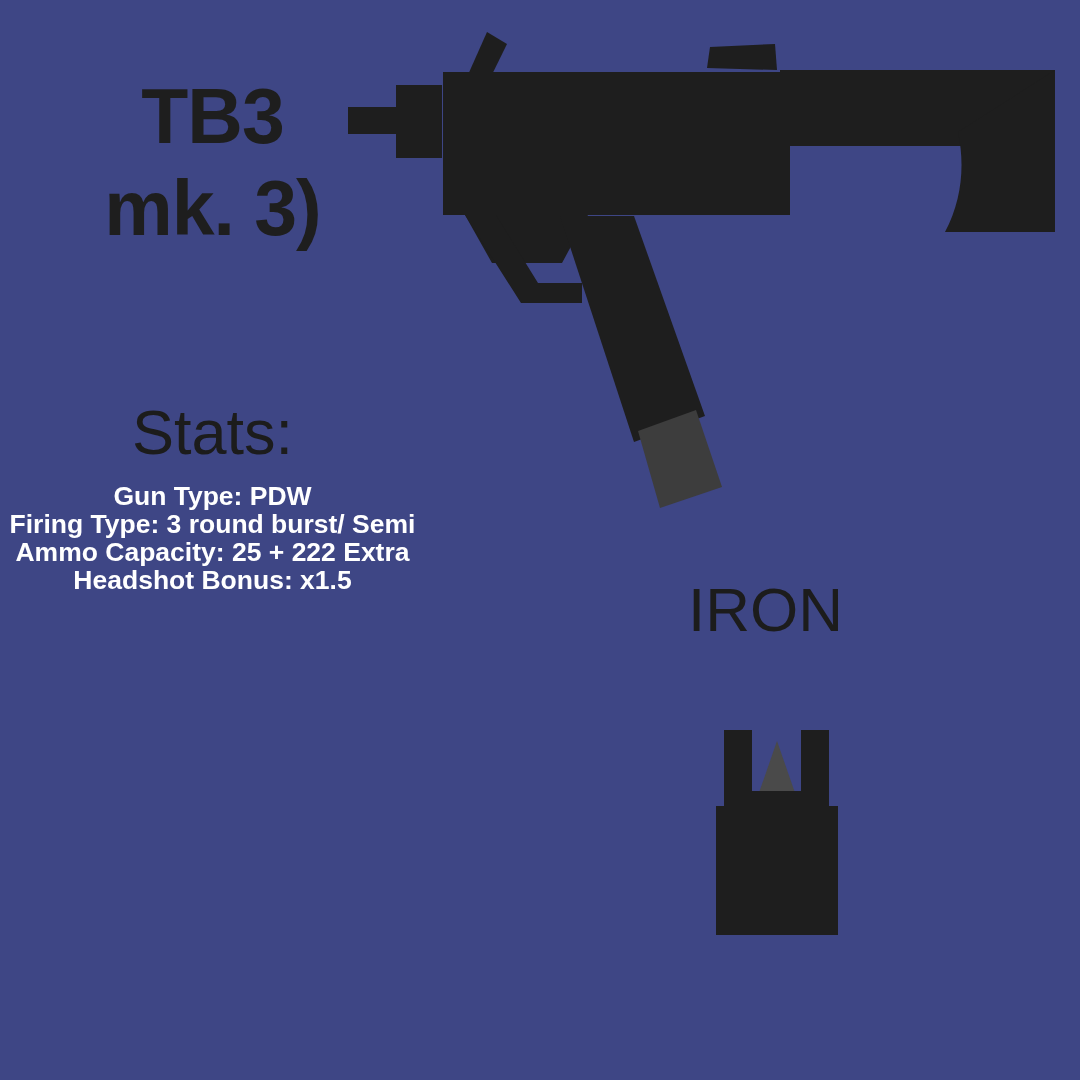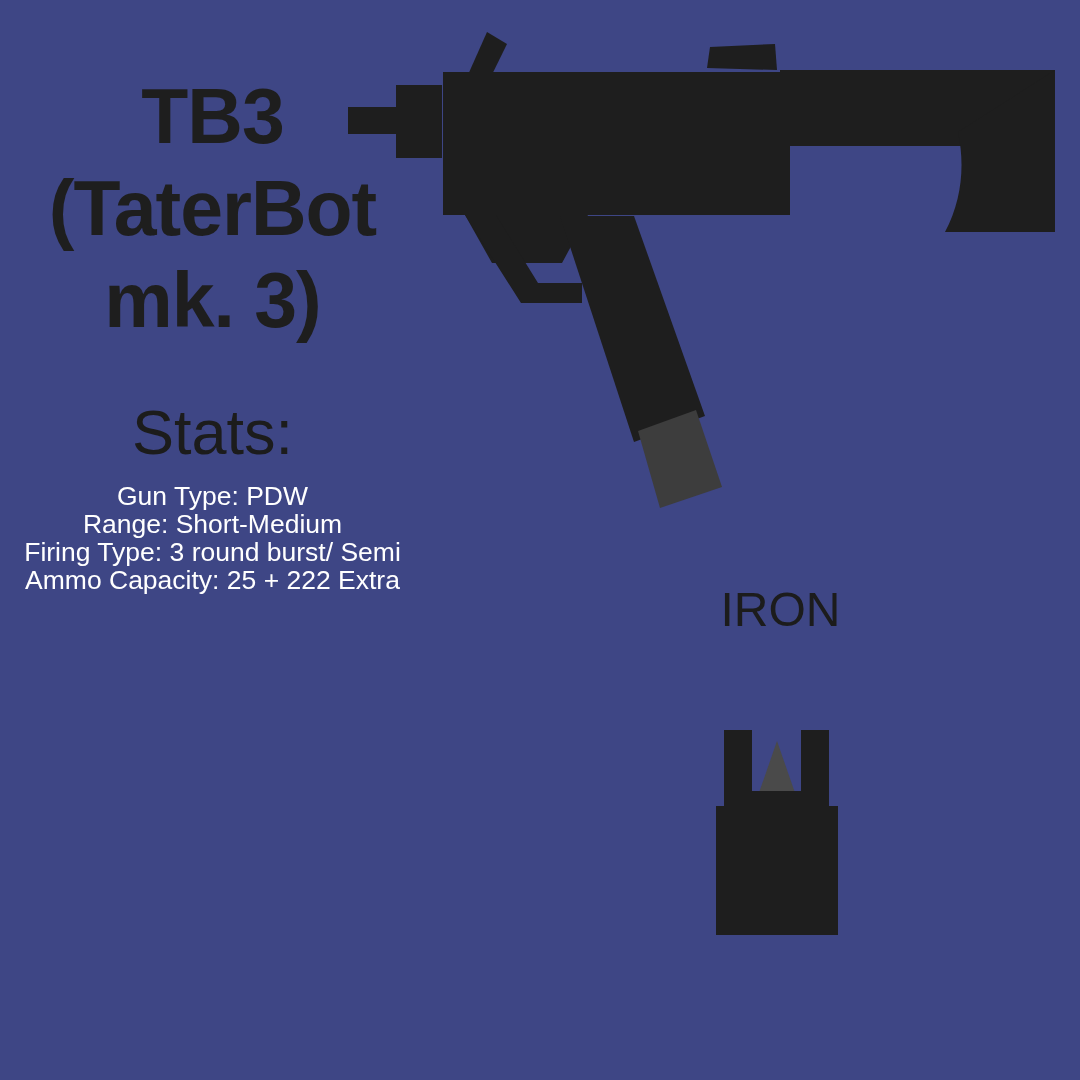--- a/index.html
+++ b/index.html
@@ -48,32 +48,32 @@
 
   #stats-list {
     position: absolute;
     left: 0px;
     top: 482px;
     width: 425px;
     text-align: center;
     color: #ffffff;
     font-size: 26.5px;
     line-height: 28px;
-    font-weight: normal;
+    font-weight: bold;
   }
   #stats-list .stat-line { display: block; white-space: nowrap; }
 
   #sights-label {
     position: absolute;
-    left: 598px;
+    left: 583px;
     top: 572px;
     width: 365px;
     text-align: center;
     color: #1c1c1c;
-    font-size: 48px;
+    font-size: 62px;
     line-height: 76px;
     font-weight: normal;
   }
   #sights-label .sline { display: block; }
 
   
   #gun-art, #sight-art {
     position: absolute;
     left: 0;
     top: 0;
@@ -118,30 +118,29 @@
 
     <polygon points="777,741 801,810 753,810" fill="#4a4a4a"></polygon>
 
     <rect x="724" y="791" width="105" height="25" fill="#1e1e1e"></rect>
 
     <rect x="716" y="806" width="122" height="129" fill="#1e1e1e"></rect>
   </svg>
 
   <div id="title-block">
     <span class="tline">TB3</span>
-    <span class="tline">(TaterBot</span>
     <span class="tline">mk. 3)</span>
   </div>
 
   <div id="stats-heading">Stats:</div>
 
   <div id="stats-list">
     <span class="stat-line">Gun Type: PDW</span>
-    <span class="stat-line">Range: Short-Medium</span>
     <span class="stat-line">Firing Type: 3 round burst/ Semi</span>
     <span class="stat-line">Ammo Capacity: 25 + 222 Extra</span>
+    <span class="stat-line">Headshot Bonus: x1.5</span>
   </div>
 
   <div id="sights-label">
     <span class="sline">IRON</span>
   </div>
 
 </div>
 
 </body></html>

